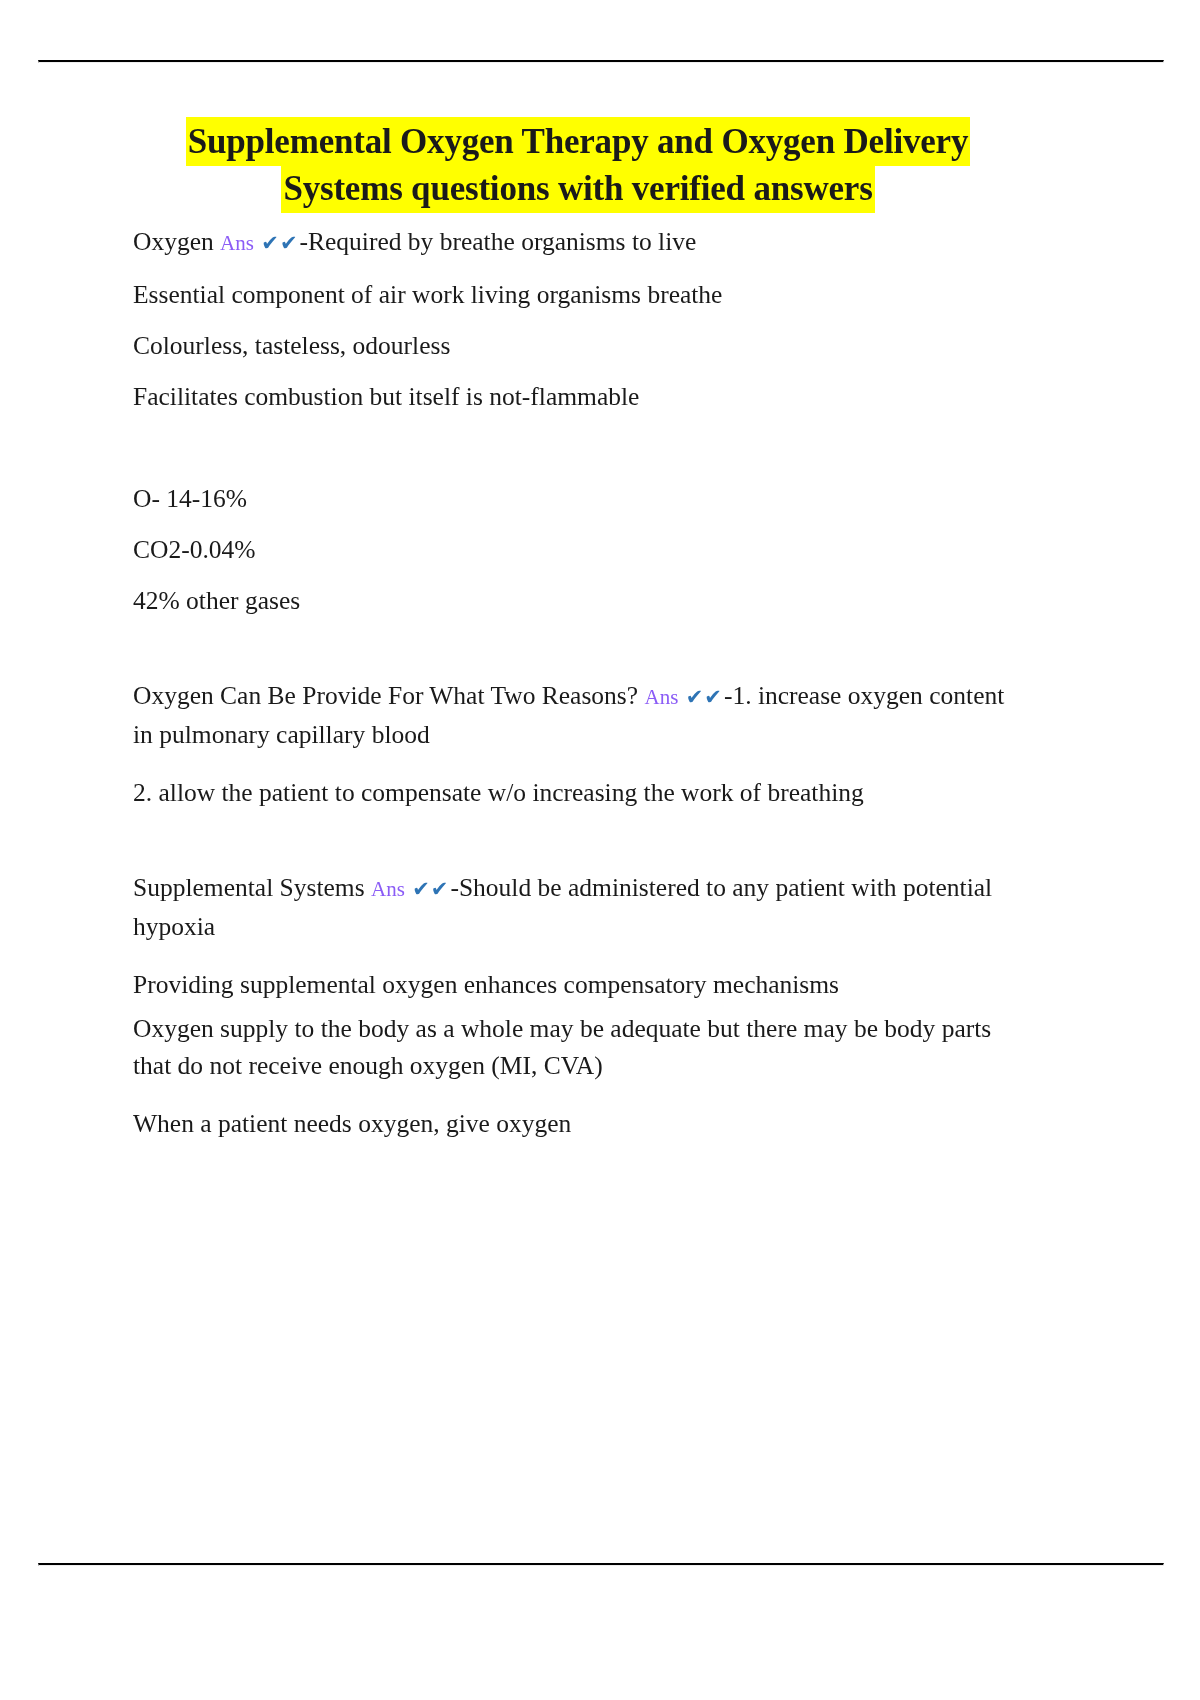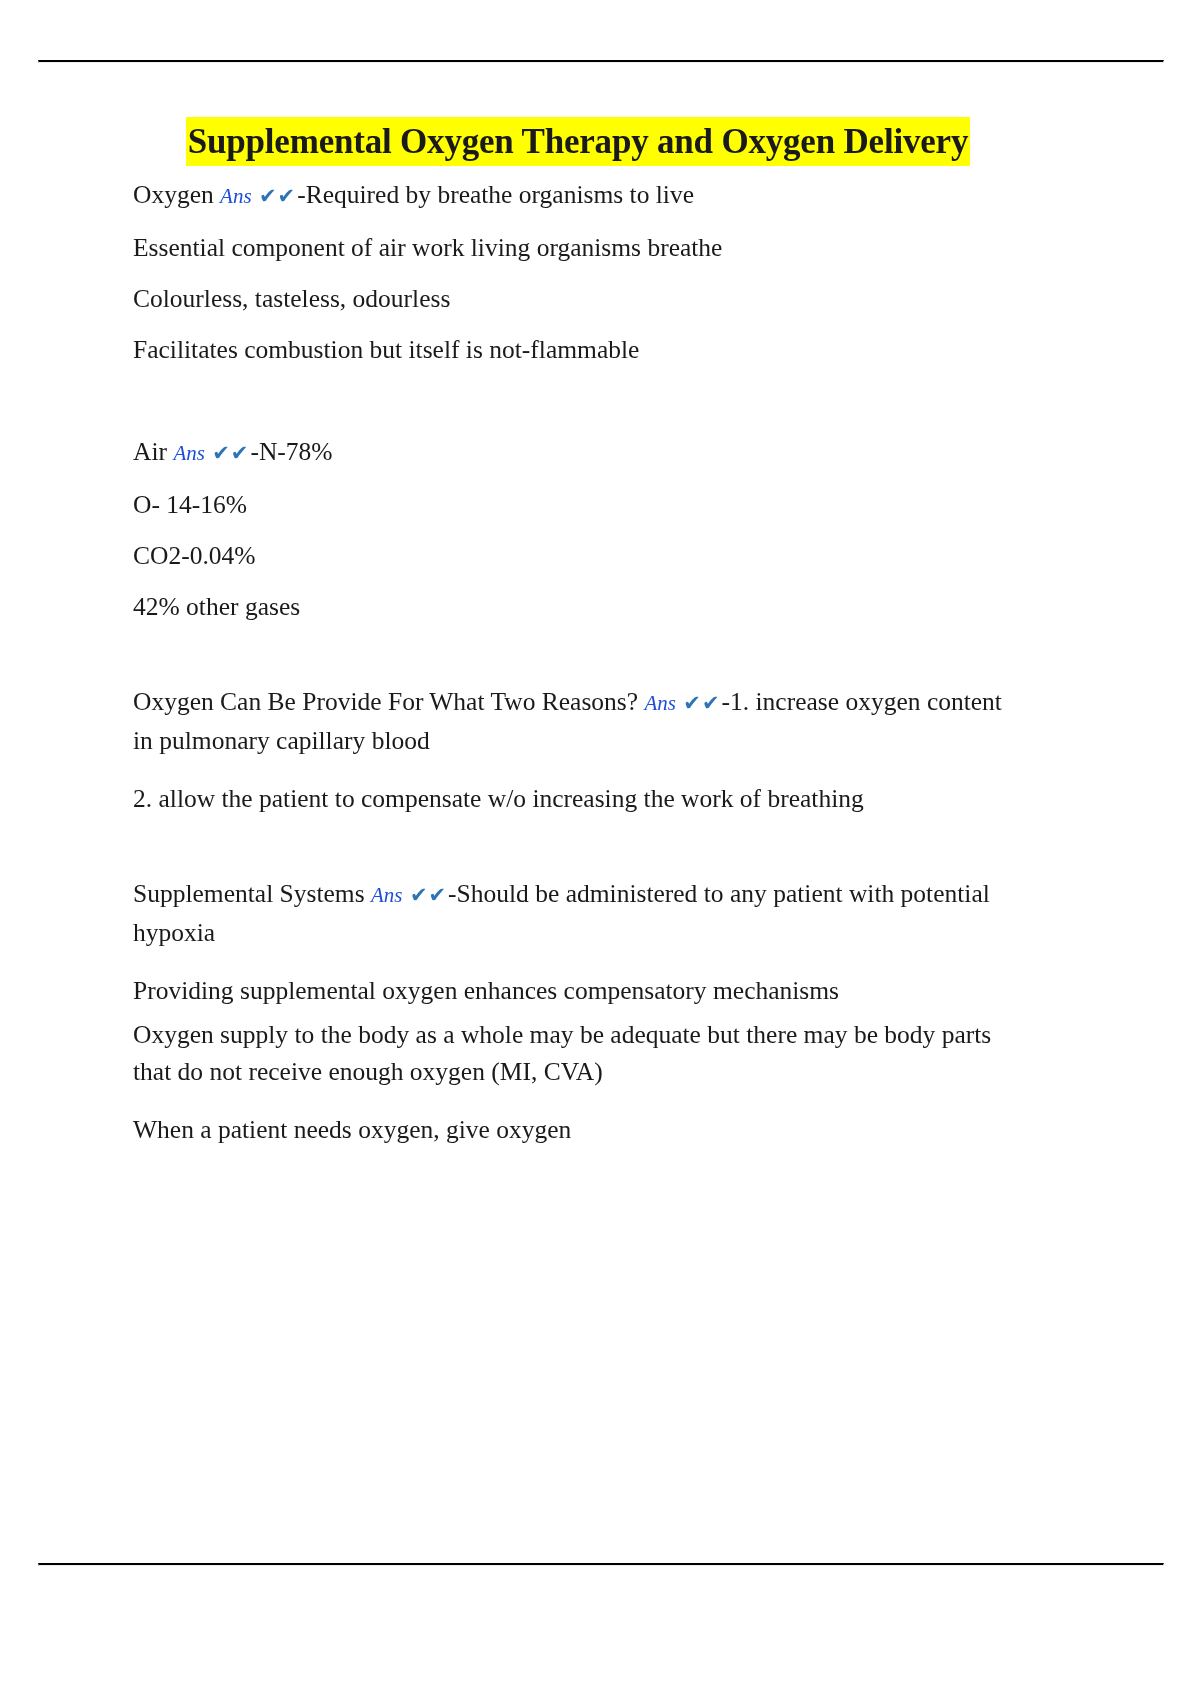--- a/index.html
+++ b/index.html
@@ -67,22 +67,21 @@
     white-space: normal;
   }
   .line.wrap {
     line-height: 37px;
     margin-bottom: 14px;
   }
   .gap {
     height: 51px;
   }
   .ans {
-    color: #1d4ed8;
-    font-style: italic;
+    color: #8b5cf6;
     font-size: 21px;
   }
   .checks {
     color: #2e74b5;
     font-size: 21px;
     letter-spacing: 1px;
     padding: 0 1px;
   }
 </style>
 </head>
@@ -90,33 +89,33 @@
 
 <div class="page">
 
   <hr class="rule rule-top">
   <hr class="rule rule-bottom">
 
   <div class="content">
 
     <h1 class="title">
       <span class="hl">Supplemental Oxygen Therapy and Oxygen Delivery</span><br>
+      <span class="hl">Systems questions with verified answers</span>
     </h1>
 
     <div class="block">
       <p class="line"><span>Oxygen</span> <span class="ans">Ans</span> <span class="checks">✔✔</span><span>-Required by breathe organisms to live</span></p>
       <p class="line">Essential component of air work living organisms breathe</p>
       <p class="line">Colourless, tasteless, odourless</p>
       <p class="line">Facilitates combustion but itself is not-flammable</p>
     </div>
 
     <div class="gap"></div>
 
     <div class="block">
-      <p class="line"><span>Air</span> <span class="ans">Ans</span> <span class="checks">✔✔</span><span>-N-78%</span></p>
       <p class="line">O- 14-16%</p>
       <p class="line">CO2-0.04%</p>
       <p class="line">42% other gases</p>
     </div>
 
     <div class="gap"></div>
 
     <div class="block">
       <p class="line wrap"><span>Oxygen Can Be Provide For What Two Reasons?</span> <span class="ans">Ans</span> <span class="checks">✔✔</span><span>-1. increase oxygen content in pulmonary capillary blood</span></p>
       <p class="line">2. allow the patient to compensate w/o increasing the work of breathing</p>

